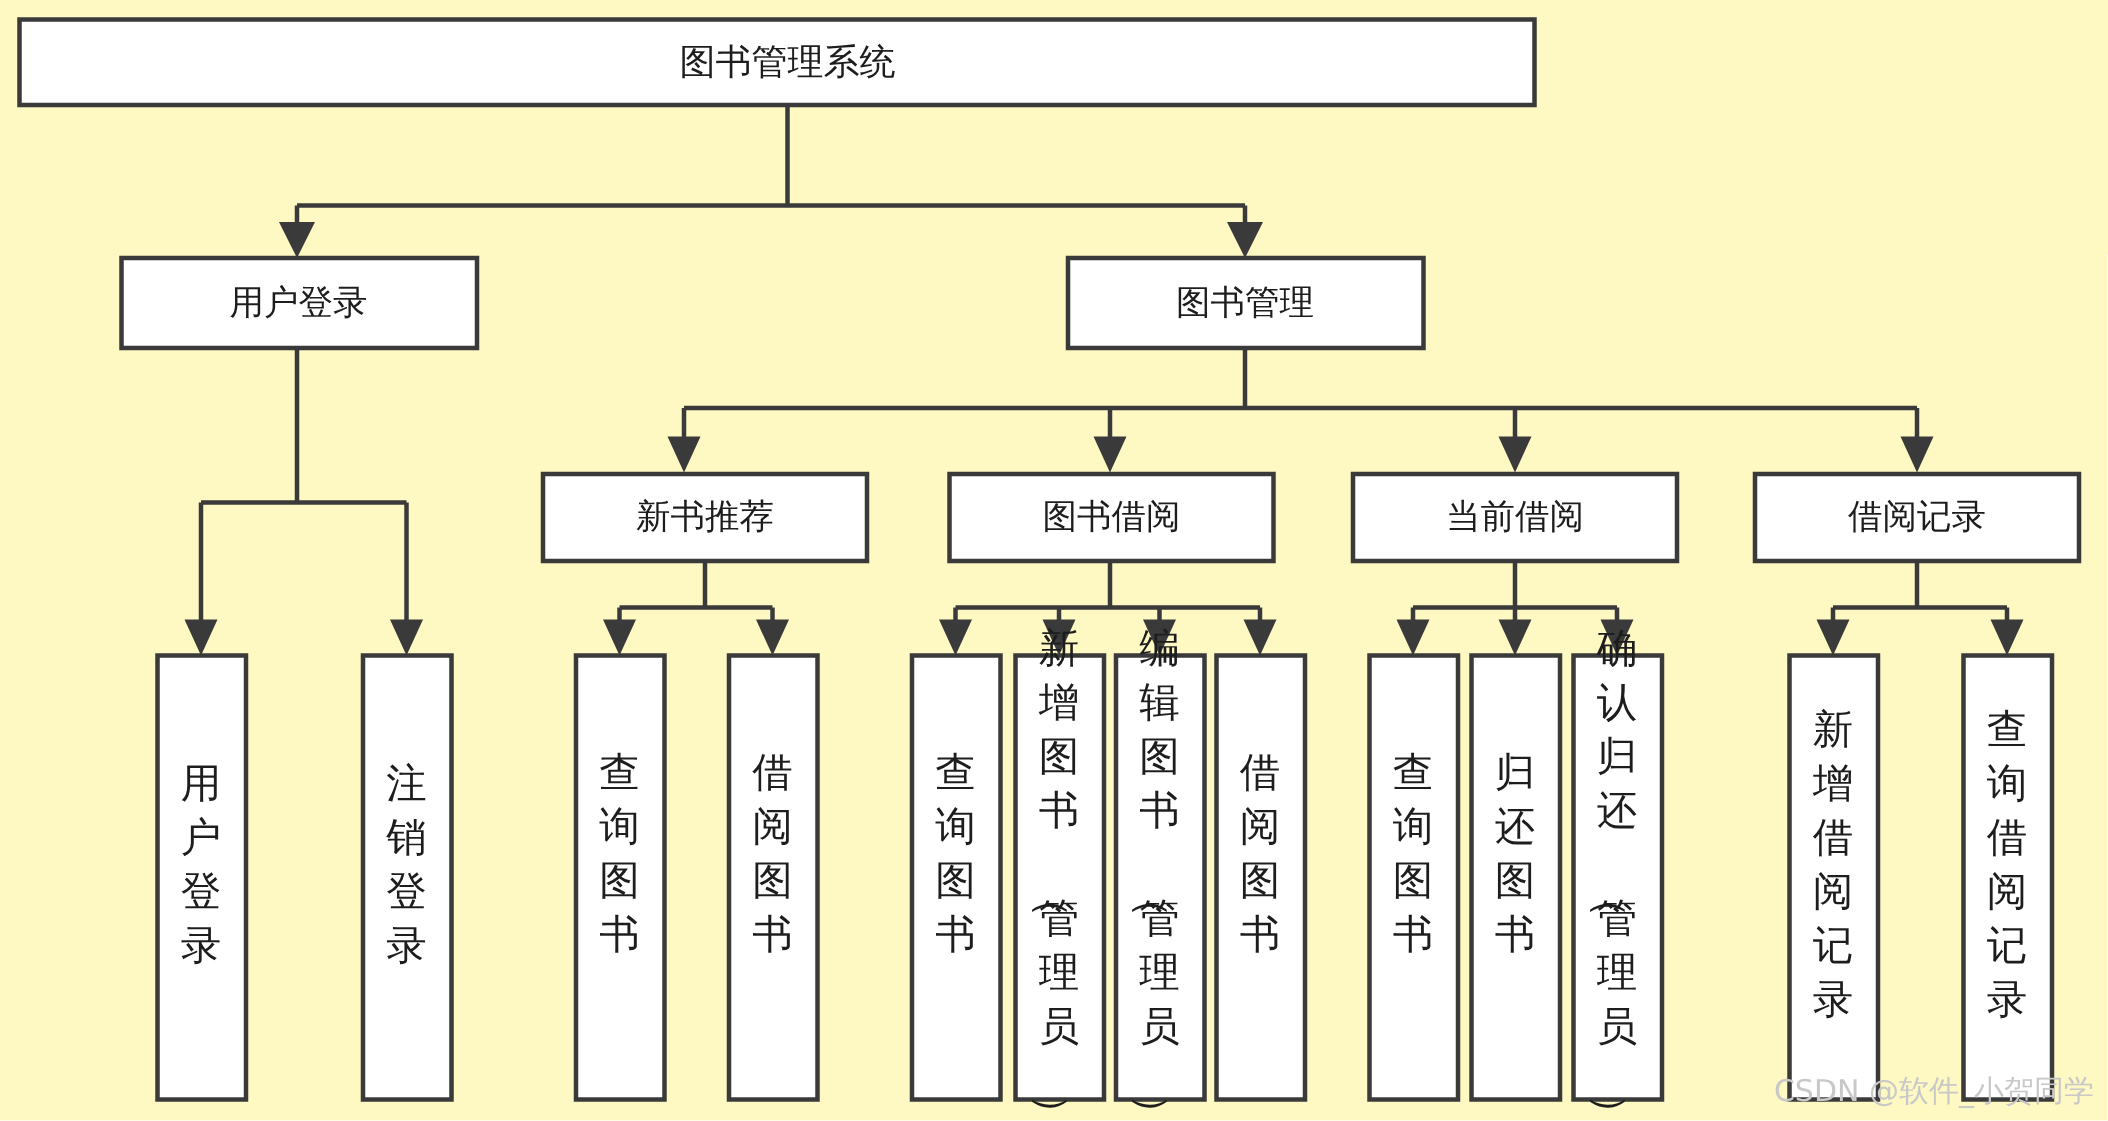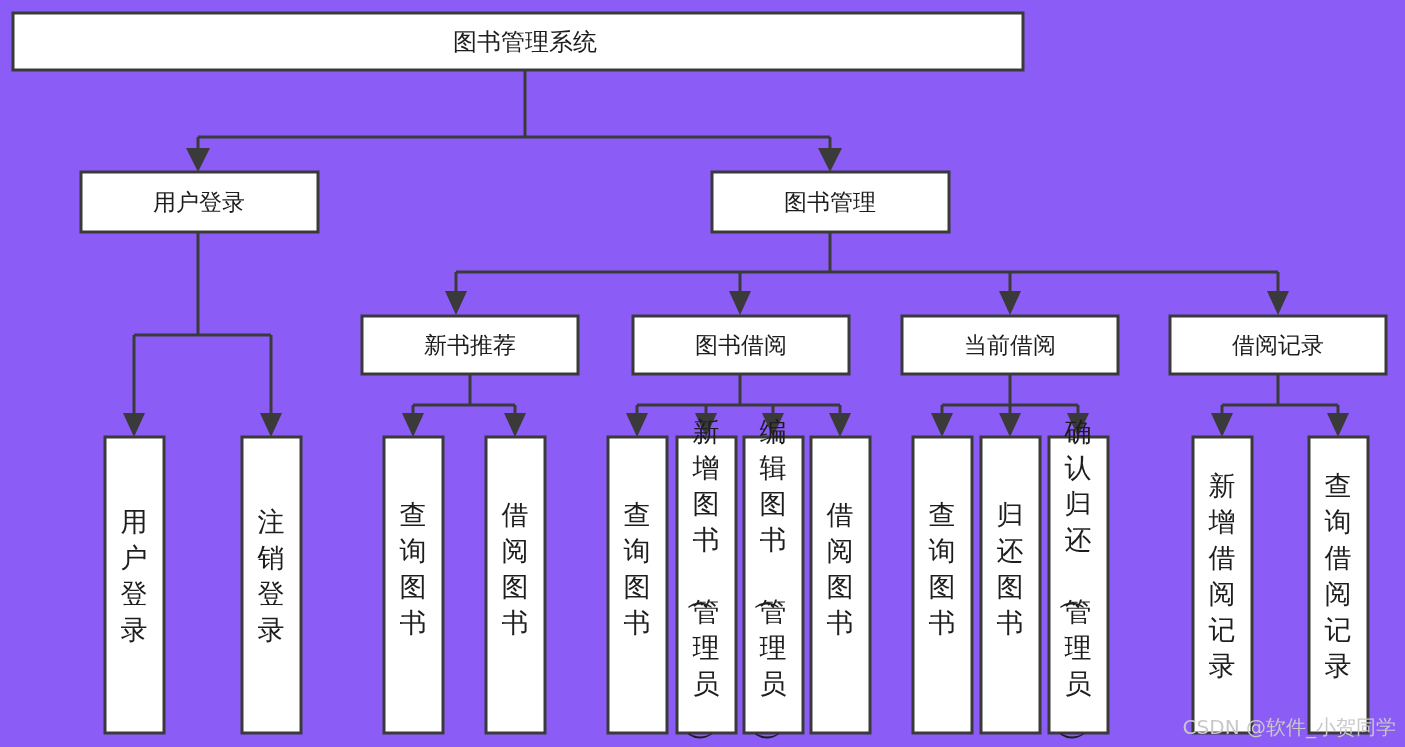--- a/index.html
+++ b/index.html
@@ -11,21 +11,21 @@
   body {
     font-family: "DejaVu Sans", "Liberation Sans", sans-serif;
     width: 1405px;
     height: 747px;
     overflow: hidden;
   }
   #diagram-root {
     position: relative;
     width: 1405px;
     height: 747px;
-    background: #8b5cf6;
+    background: #fef9c3;
   }
   svg.diagram-canvas {
     display: block;
     width: 1405px;
     height: 747px;
   }
   .node-box {
     fill: #ffffff;
     stroke: #3a3a3a;
     stroke-width: 3;

